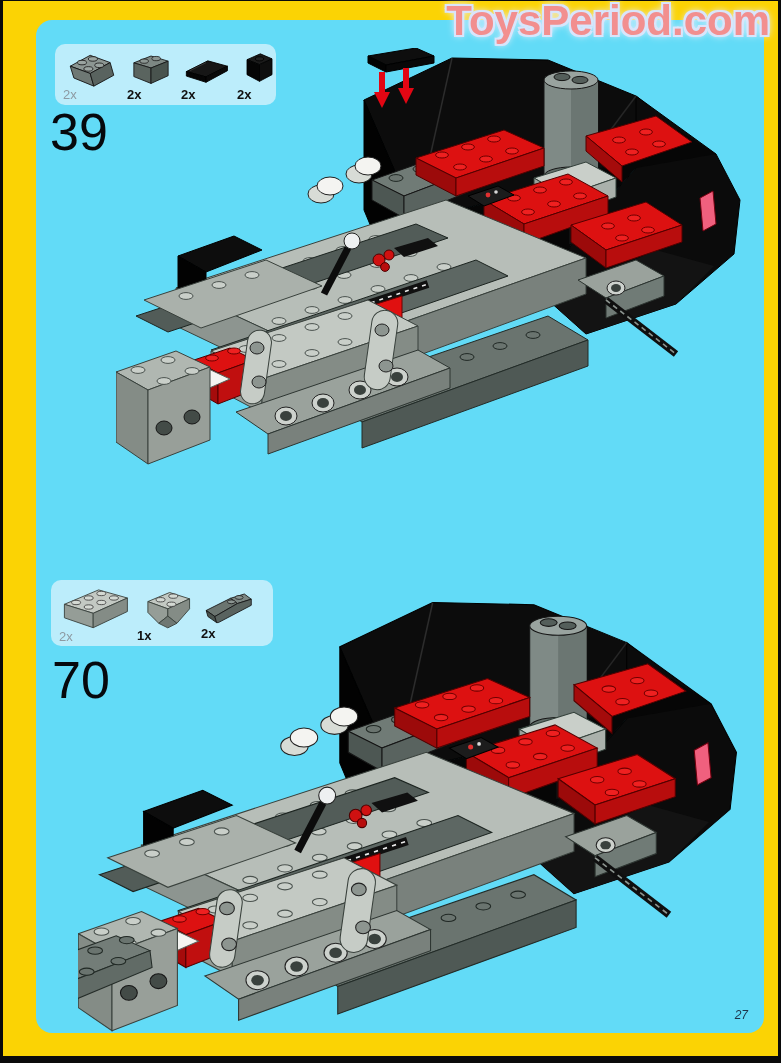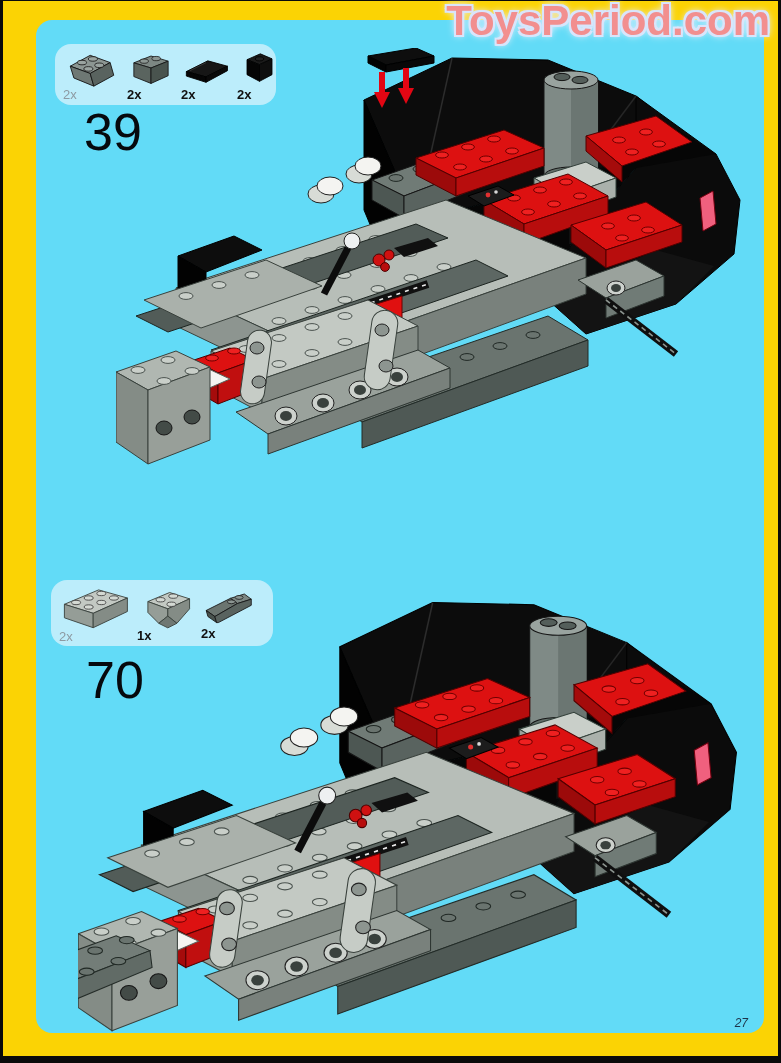--- a/index.html
+++ b/index.html
@@ -6,30 +6,30 @@
   .stage{position:relative;width:781px;height:1063px;overflow:hidden;
          font-family:"Liberation Sans",sans-serif;}
   .sheet{position:absolute;inset:0;background:#fbd304;
          border-style:solid;border-color:#0a0a0a;border-width:1px 3px 7px 3px;box-sizing:border-box;}
   .page{position:absolute;left:33px;top:19px;right:14px;bottom:23px;
         background:#62dbf7;border-radius:16px;}
   .watermark{position:absolute;top:-4px;right:8px;z-index:40;
         font-size:42px;font-weight:bold;letter-spacing:0px;color:#f28f8f;
         text-shadow:-2px -2px 0 #d9e5fb, 2px -2px 0 #d9e5fb, -2px 2px 0 #d9e5fb,
                     2px 2px 0 #d9e5fb, 0 0 6px #e6eefc, 0 0 10px #eaf1fd;}
-  .parts-box{position:absolute;background:#bcedfb;border-radius:16px;
+  .parts-box{position:absolute;background:#bcedfb;border-radius:10px;
         display:flex;align-items:center;justify-content:flex-start;z-index:20;
         padding:4px 8px;box-sizing:border-box;}
   .part{display:flex;flex-direction:column;align-items:flex-start;margin-right:6px;}
   .part svg{display:block;}
   .qty{font-size:13px;font-weight:bold;color:#101010;line-height:1;margin-top:0px;}
   .qty.light{color:#8d9aa2;font-weight:normal;}
-  .step-num{position:absolute;font-size:52px;color:#06090d;line-height:1;z-index:20;margin-left:34px;}
+  .step-num{position:absolute;font-size:52px;color:#06090d;line-height:1;z-index:20;}
   .model{position:absolute;z-index:10;}
-  .page-num{position:absolute;right:16px;bottom:3px;font-size:12px;font-style:italic;
+  .page-num{position:absolute;right:16px;bottom:11px;font-size:12px;font-style:italic;
         color:#1d3349;z-index:30;}
 </style>
 </head>
 <body>
 
 <div class="stage">
   <div class="sheet">
     <div class="page">
 
       <div class="parts-box" style="left:19px;top:24px;width:221px;height:61px;">

